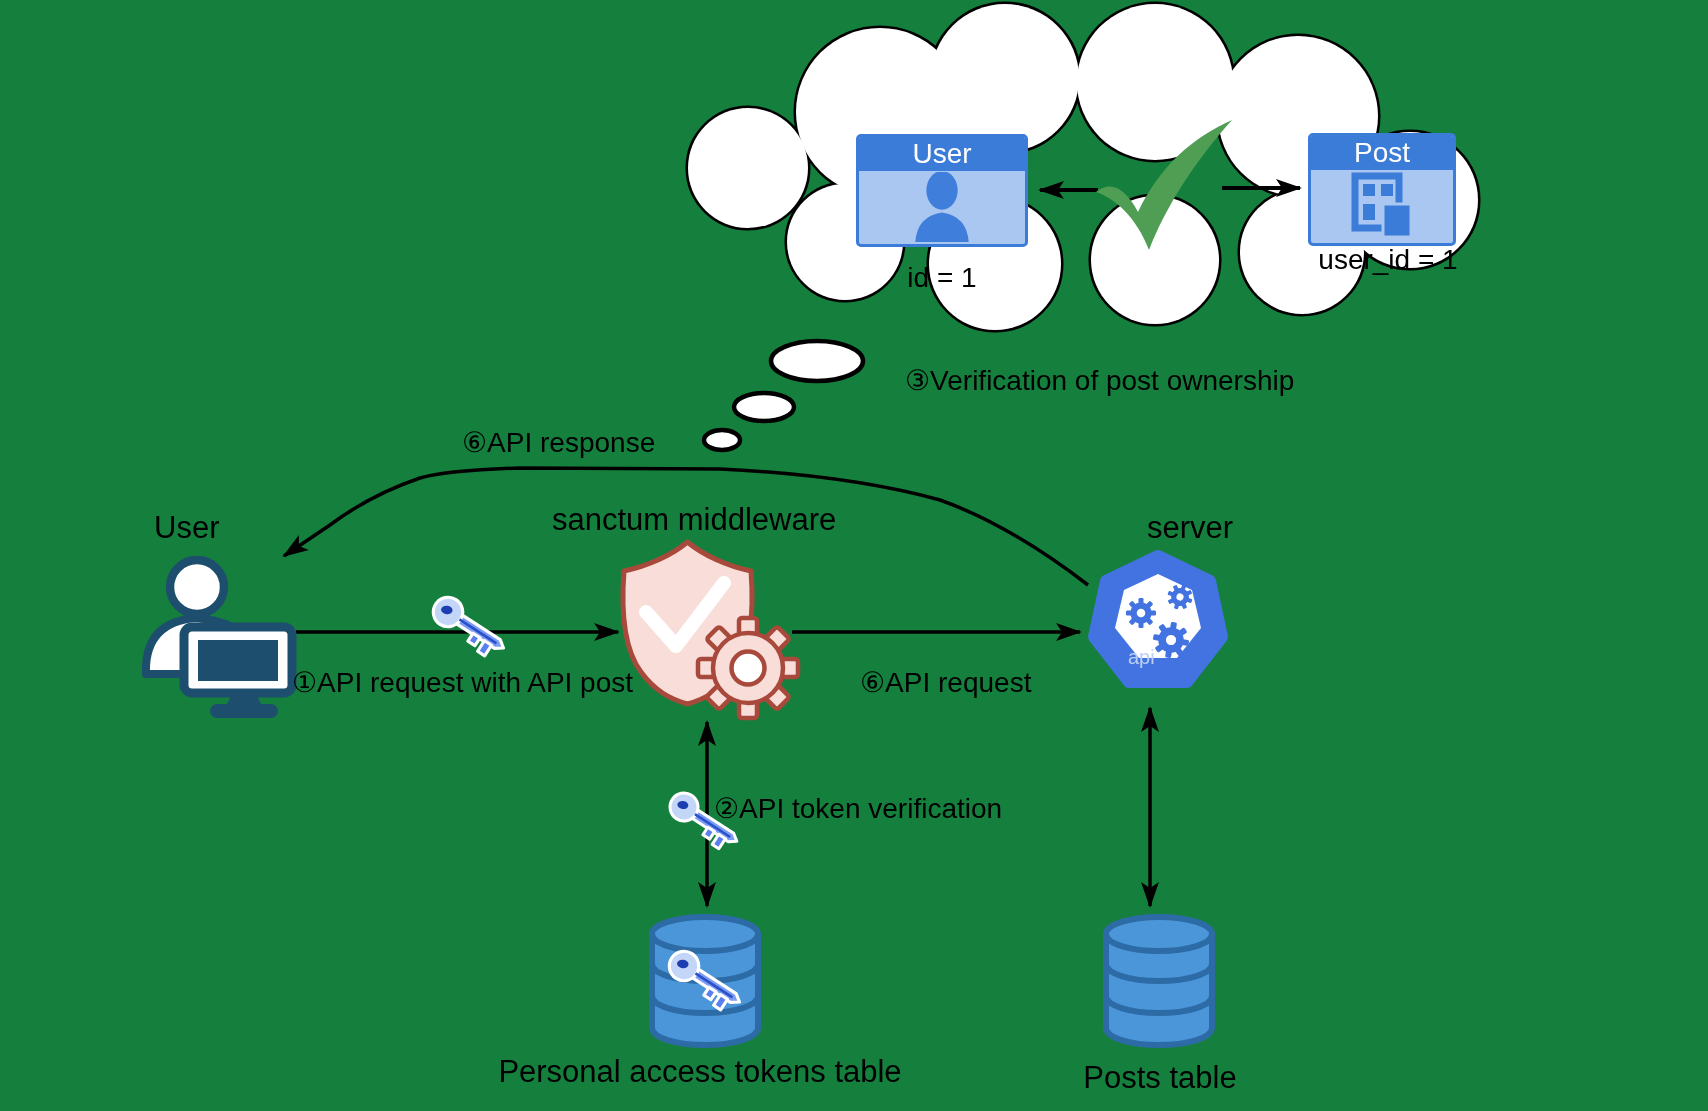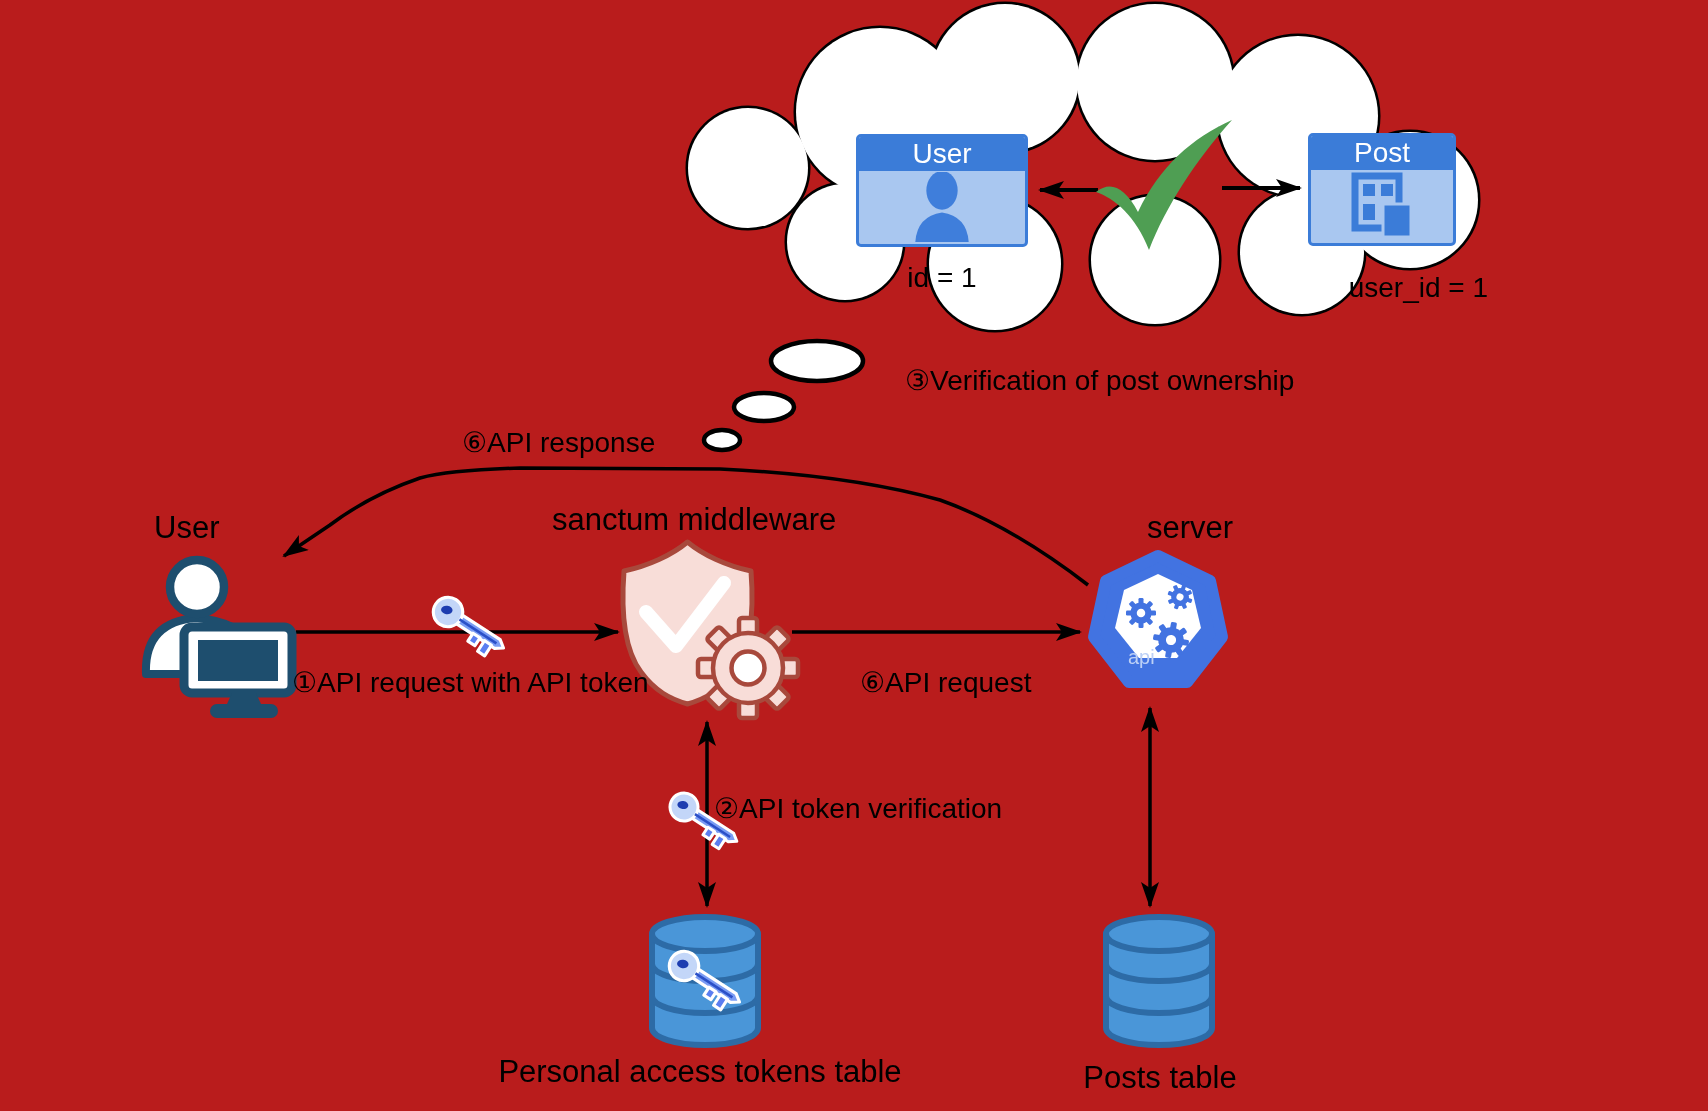--- a/index.html
+++ b/index.html
@@ -1,17 +1,17 @@
 <!DOCTYPE html>
 <html><head>
 <meta charset="utf-8">
 <style>
   html,body{margin:0;padding:0;background:#ffffff;}
   #stage{
-    position:relative;width:1708px;height:1111px;background:#b91c1c;overflow:hidden;
+    position:relative;width:1708px;height:1111px;background:#15803d;overflow:hidden;
     font-family:"Liberation Sans","DejaVu Sans",sans-serif;color:#000;
   }
   #diagram-svg{position:absolute;left:0;top:0;}
   .lbl{position:absolute;white-space:nowrap;color:#000;}
   .fs-node{font-size:31px;}
   .fs-step{font-size:28px;font-family:"Liberation Sans","DejaVu Sans",sans-serif;}
   .center{text-align:center;}
   .card{position:absolute;border:3px solid #3b7cd8;border-radius:5px;background:#a9c7f0;box-sizing:border-box;}
   .card-header{height:34px;background:#3b7cd8;color:#ffffff;font-size:28px;text-align:center;line-height:33px;border-radius:2px 2px 0 0;}
   .card-body{display:flex;align-items:center;justify-content:center;height:72px;}
@@ -187,28 +187,28 @@
   <div class="card-body">
     <svg width="64" height="68" viewBox="0 0 64 68">
       <rect x="5" y="4" width="44" height="52" fill="none" stroke="#3b7cd8" stroke-width="7"></rect>
       <rect x="13" y="12" width="12" height="12" fill="#3b7cd8"></rect>
       <rect x="31" y="12" width="12" height="12" fill="#3b7cd8"></rect>
       <rect x="13" y="32" width="12" height="16" fill="#3b7cd8"></rect>
       <rect x="33" y="32" width="28" height="33" fill="#3b7cd8" stroke="#a9c7f0" stroke-width="3"></rect>
     </svg>
   </div>
 </div>
-<div class="lbl fs-step center" style="left:1288px;top:272px;width:200px;text-align:right;">user_id = 1</div>
+<div class="lbl fs-step center" style="left:1288px;top:244px;width:200px;">user_id = 1</div>
 
 <div class="lbl fs-node" style="left:154px;top:510px;">User</div>
 <div class="lbl fs-node" style="left:552px;top:502px;">sanctum middleware</div>
 <div class="lbl fs-node" style="left:1147px;top:510px;">server</div>
 <div class="api-text" style="left:1128px;top:646px;width:60px;">api</div>
 <div class="lbl fs-node center" style="left:1044px;top:1060px;width:232px;">Posts table</div>
 <div class="lbl fs-node center" style="left:430px;top:1054px;width:540px;">Personal access tokens table</div>
 
-<div class="lbl fs-step" style="left:292px;top:666px;">①API request with API token</div>
+<div class="lbl fs-step" style="left:292px;top:666px;">①API request with API post</div>
 <div class="lbl fs-step" style="left:714px;top:792px;">②API token verification</div>
 <div class="lbl fs-step" style="left:905px;top:364px;">③Verification of post ownership</div>
 <div class="lbl fs-step" style="left:860px;top:666px;">⑥API request</div>
 <div class="lbl fs-step" style="left:462px;top:426px;">⑥API response</div>
 
 </div>
 
 </body></html>

